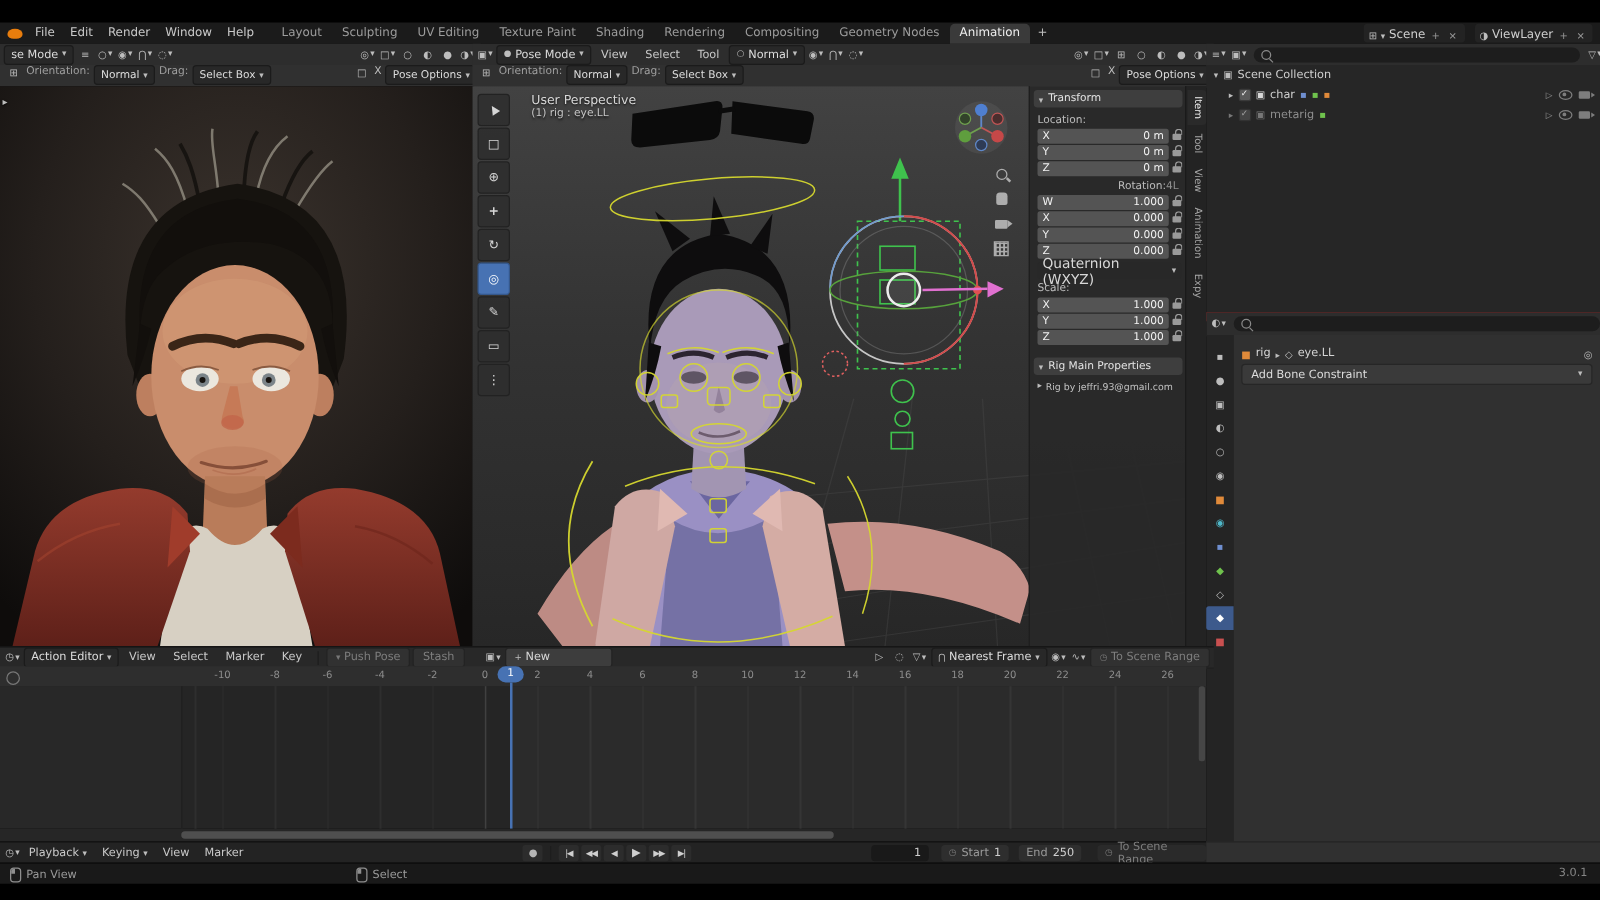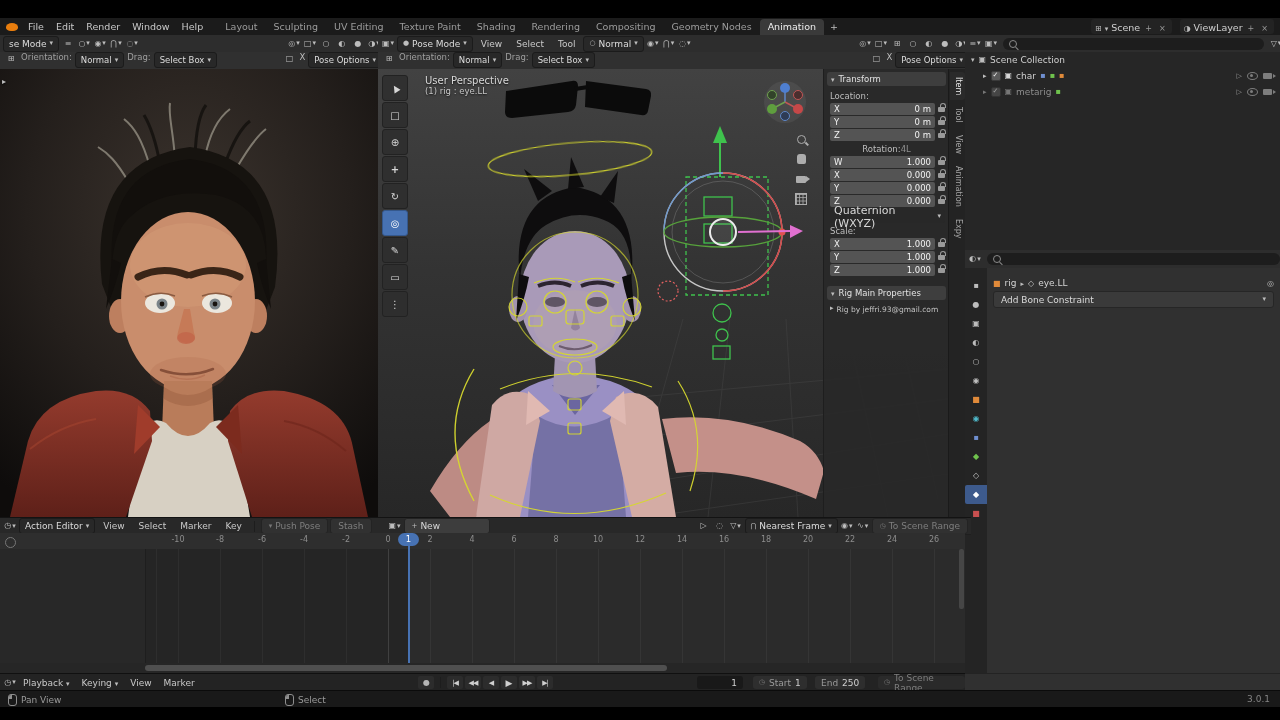--- a/index.html
+++ b/index.html
@@ -528,21 +528,21 @@
         </div>
         <span class="lock"></span>
       </div>
     <div class="np-row">
         <div class="np-field">
           <span>Z</span>
           <span>0 m</span>
         </div>
         <span class="lock"></span>
       </div>
-    <div class="np-label" style="justify-content:center">
+    <div class="np-label" style="justify-content:flex-end">
         <span>Rotation:</span>
         <span style="color:#8f8f8f">4L</span>
       </div>
     <div class="np-row">
         <div class="np-field">
           <span>W</span>
           <span>1.000</span>
         </div>
         <span class="lock"></span>
       </div>

